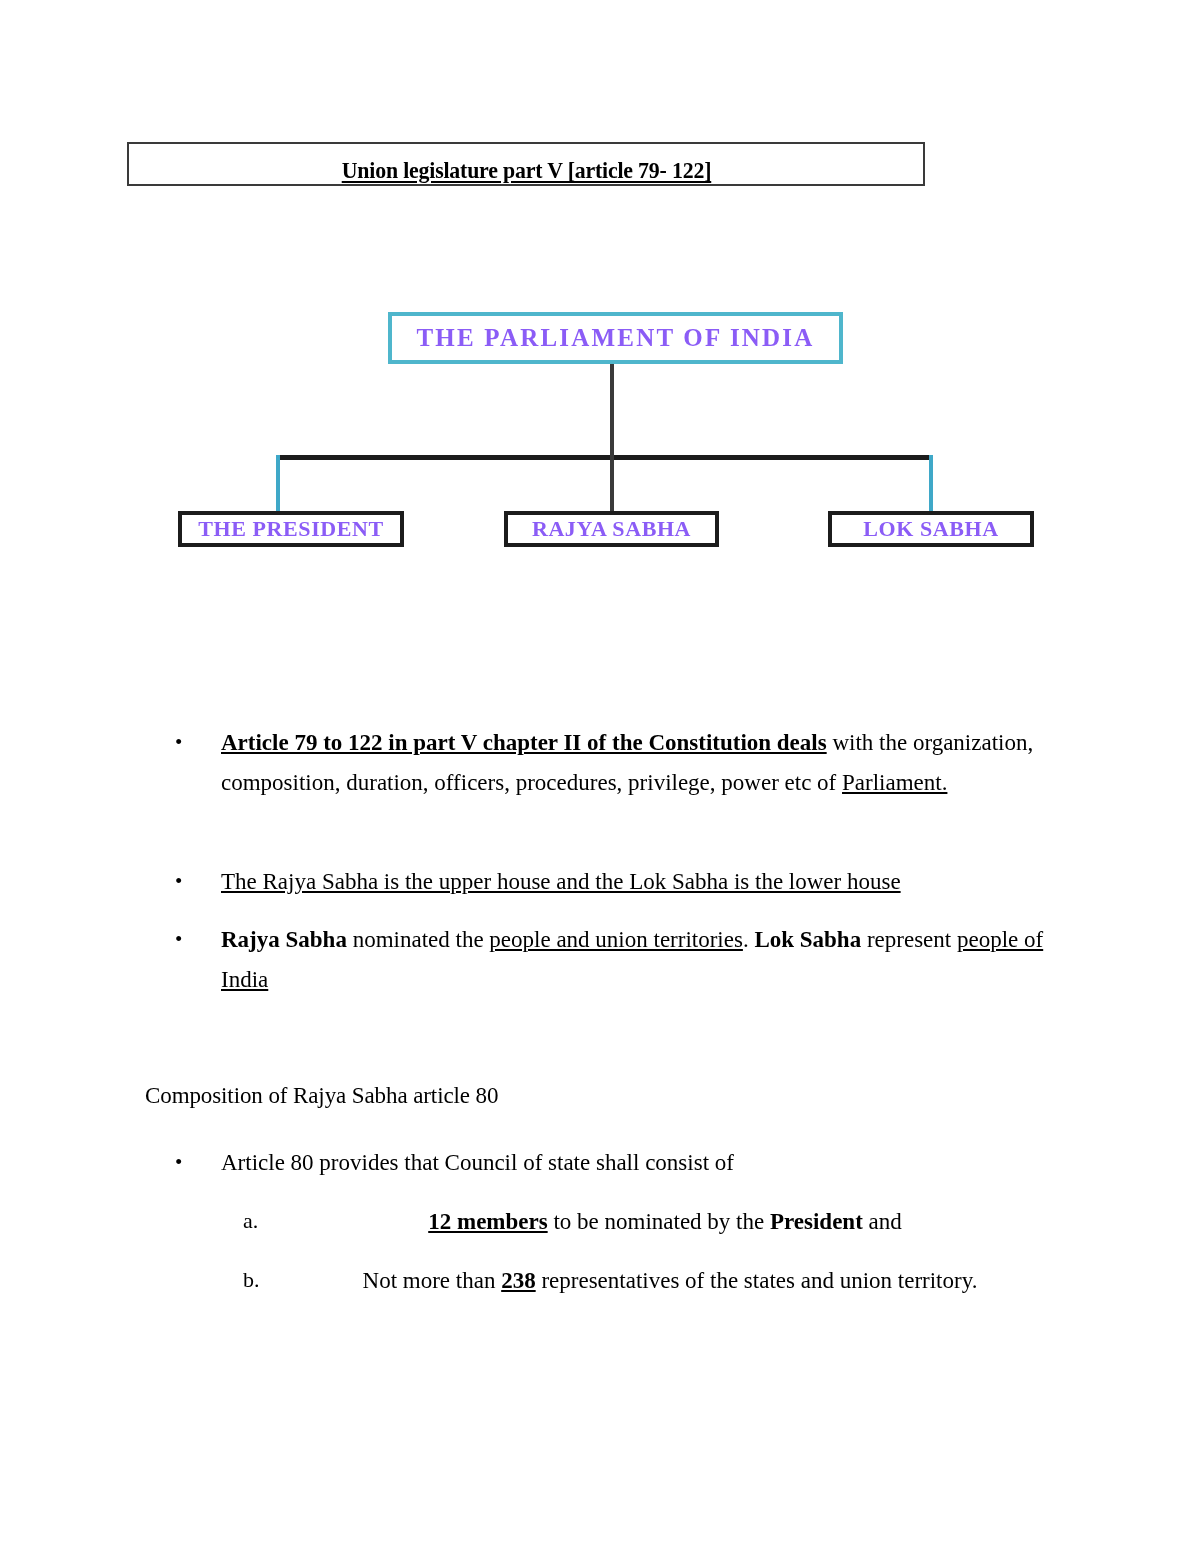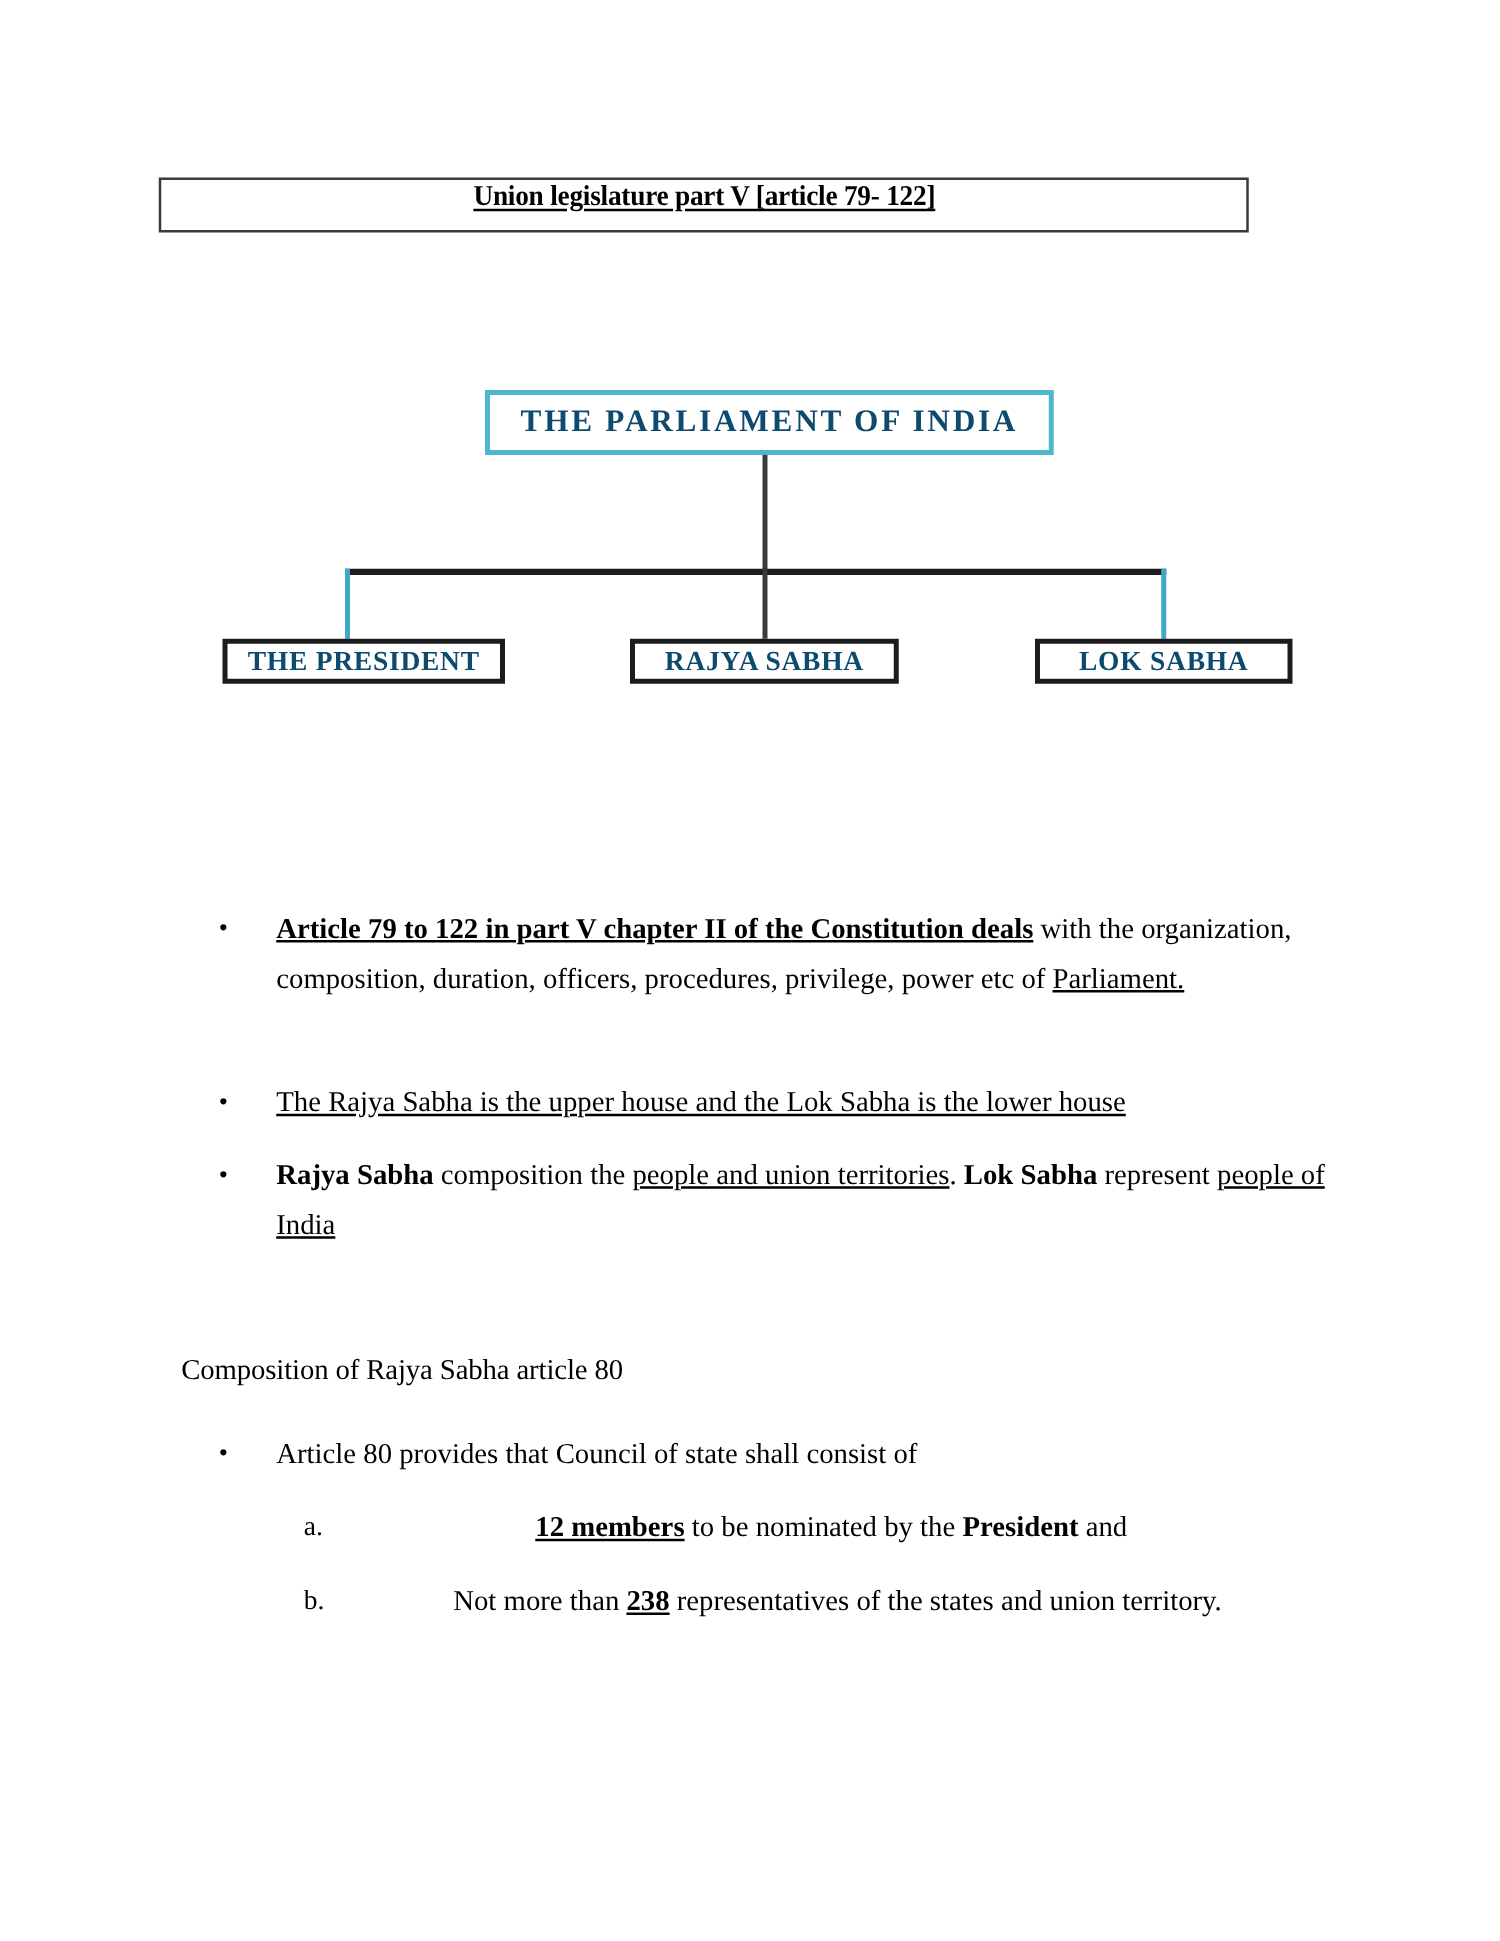--- a/index.html
+++ b/index.html
@@ -15,26 +15,26 @@
     font-family: "Liberation Serif", "DejaVu Serif", serif;
     color: #000000;
     overflow: hidden;
   }
 
   
   .title-box {
     position: absolute;
     left: 127px;
     top: 142px;
-    width: 872px;
+    width: 798px;
     height: 44px;
     border: 2px solid #3a3a3a;
     box-sizing: border-box;
     display: flex;
-    align-items: flex-start;
+    align-items: flex-end;
     justify-content: center;
   }
   .title-text {
     font-size: 23px;
     font-weight: bold;
     letter-spacing: -0.2px;
     text-decoration: underline;
     text-underline-offset: 3px;
     transform: scaleX(0.95);
     white-space: nowrap;
@@ -55,21 +55,21 @@
     align-items: center;
     justify-content: center;
     background: #ffffff;
     z-index: 3;
   }
   .node-label {
     font-size: 23px;
     font-weight: bold;
     letter-spacing: 1.2px;
     white-space: nowrap;
-    color: #0c4a6e;
+    color: #8b5cf6;
   }
   .node-root {
     left: 388px;
     top: 312px;
     width: 455px;
     height: 52px;
     border: 4px solid #4fb6cc;
   }
   .node-root .node-label {
     font-size: 25px;
@@ -215,21 +215,21 @@
       <div class="bullet-body"><span class="bu">Article 79 to 122 in part V chapter II of the Constitution deals</span><span> with the organization, composition, duration, officers, procedures, privilege, power etc of </span><u class="u">Parliament.</u></div>
     </div>
 
     <div class="bullet-row b2">
       <span class="bullet-marker">•</span>
       <div class="bullet-body"><u class="u">The Rajya Sabha is the upper house and the Lok Sabha is the lower house</u></div>
     </div>
 
     <div class="bullet-row b3">
       <span class="bullet-marker">•</span>
-      <div class="bullet-body"><b class="b">Rajya Sabha</b><span> composition the </span><u class="u">people and union territories</u><span>. </span><b class="b">Lok Sabha</b><span> represent </span><u class="u">people of India</u></div>
+      <div class="bullet-body"><b class="b">Rajya Sabha</b><span> nominated the </span><u class="u">people and union territories</u><span>. </span><b class="b">Lok Sabha</b><span> represent </span><u class="u">people of India</u></div>
     </div>
 
     <div class="heading">Composition of Rajya Sabha article 80</div>
 
     <div class="bullet-row b4">
       <span class="bullet-marker">•</span>
       <div class="bullet-body"><span>Article 80 provides that Council of state shall consist of</span></div>
     </div>
 
     <div class="sub-row s1">

